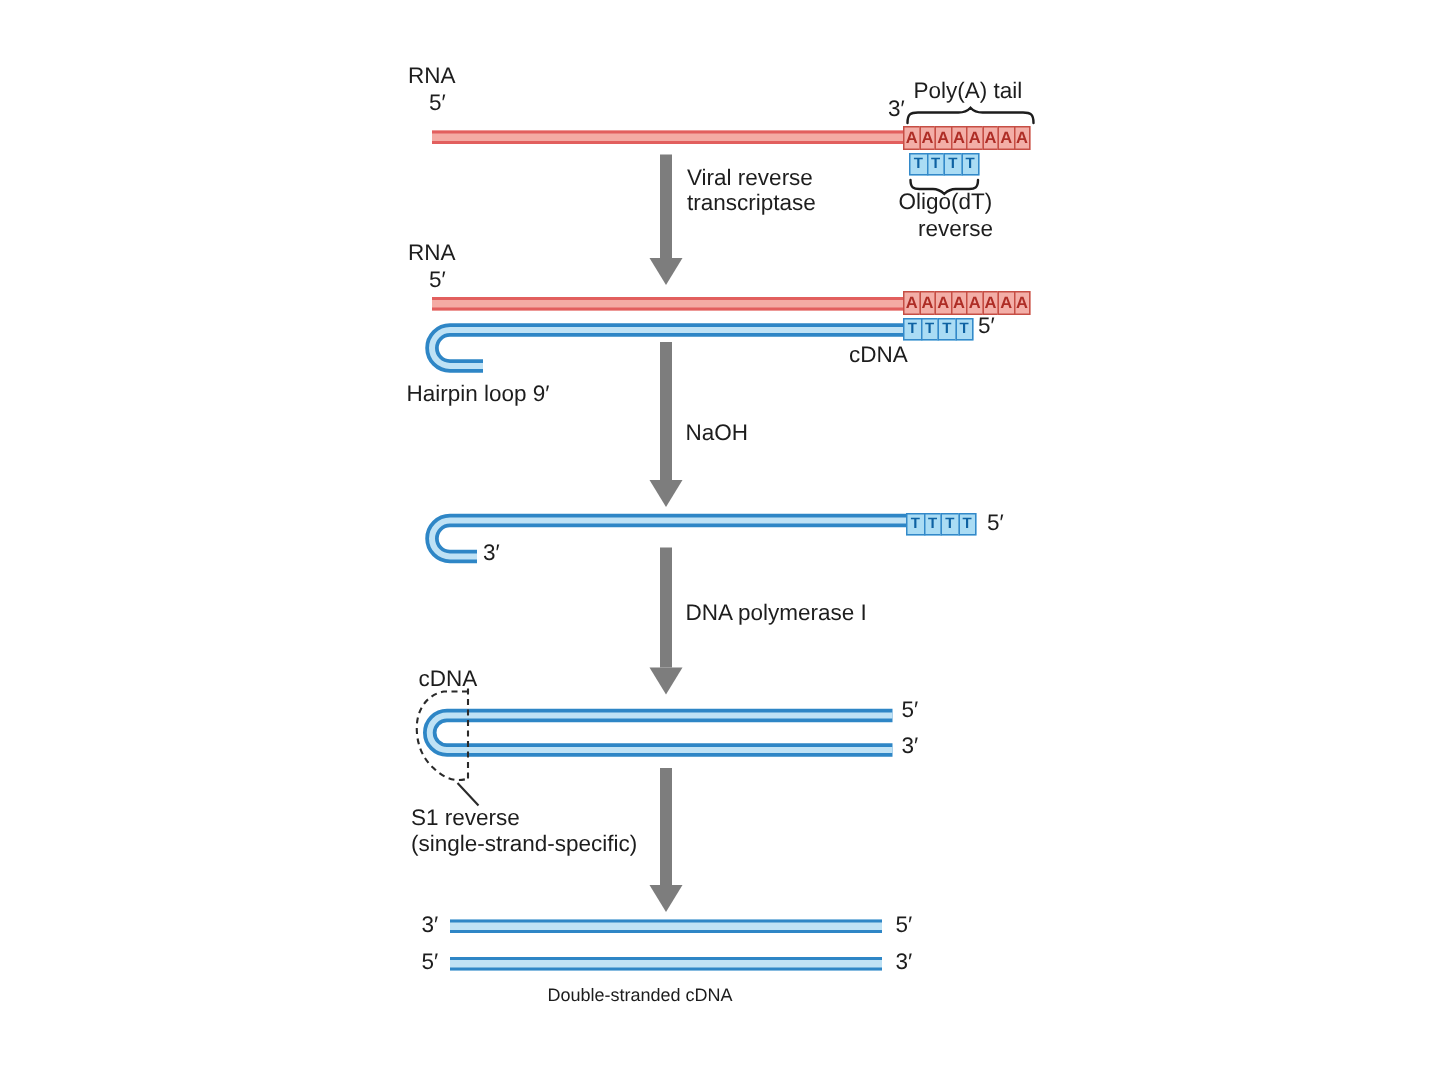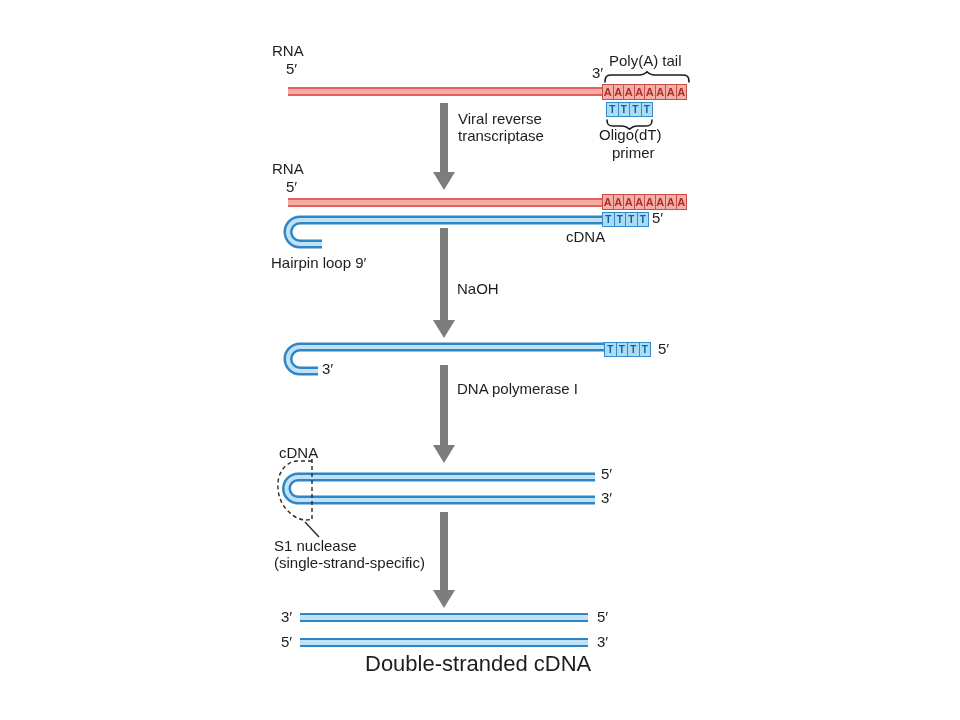--- a/index.html
+++ b/index.html
@@ -2,21 +2,21 @@
 <html style="--text: #1d1d1d; --arrow: #7d7d7d; --rna_border: #e25f5e; --rna_fill: #f4aba4; --dna_border: #2e86c6; --dna_fill: #bfe2f5; --a_fill: #f3aea7; --a_border: #c64e45; --a_text: #ae2d26; --t_fill: #aadcf4; --t_border: #3389c9; --t_text: #0e62a2;"><head>
 <meta charset="utf-8">
 <style>
   * { margin:0; padding:0; box-sizing:border-box; }
   html,body { width:960px; height:720px; }
   body {
     position:relative; background:#ffffff; overflow:hidden;
     font-family:"Liberation Sans", sans-serif; color:var(--text,#1d1d1d);
   }
   .label { position:absolute; font-size:15px; line-height:17px; white-space:nowrap; color:var(--text); }
-  .label.big { font-size:22px; }
+  .label.big { font-size:12px; }
   .strand { position:absolute; height:9px; }
   .strand.rna { border-top:2.5px solid var(--rna_border); border-bottom:2.5px solid var(--rna_border); background:var(--rna_fill); }
   .strand.dna { border-top:2.5px solid var(--dna_border); border-bottom:2.5px solid var(--dna_border); background:var(--dna_fill); }
   .base-row { position:absolute; display:flex; }
   .a-cell {
     width:11.5px; height:16px; margin-left:-1px;
     background:var(--a_fill); border:1px solid var(--a_border); color:var(--a_text);
     font-size:11px; font-weight:bold; display:flex; align-items:center; justify-content:center;
   }
   .a-cell:first-child { margin-left:0; }
@@ -61,21 +61,21 @@
 <div class="base-row" style="left:606px;top:102px">
     <span class="t-cell">T</span>
     <span class="t-cell">T</span>
     <span class="t-cell">T</span>
     <span class="t-cell">T</span>
   </div>
 <svg class="overlay" style="left:606px;top:120px" width="47" height="10">
   <path class="brace" d="M 1 0 C 1 5 3 6 7 6 L 16 6 C 19 6 21 7 23.5 9.2 C 26 7 28 6 31 6 L 40 6 C 44 6 46 5 46 0"></path>
 </svg>
 <div class="label" style="left:599px;top:126px">Oligo(dT)</div>
-<div class="label" style="left:612px;top:144px">primer</div>
+<div class="label" style="left:612px;top:144px">reverse</div>
 
 <div class="arrow" style="left:433px;top:103px;height:87px">
   <div class="shaft"></div>
   <div class="head"></div>
 </div>
 <div class="label" style="left:458px;top:110px">
   <div>Viral reverse</div>
   <div>transcriptase</div>
 </div>
 
@@ -122,35 +122,35 @@
     <span class="t-cell">T</span>
     <span class="t-cell">T</span>
     <span class="t-cell">T</span>
   </div>
 <div class="label" style="left:658px;top:340px">5′</div>
 
 <div class="arrow" style="left:433px;top:365px;height:98px">
   <div class="shaft"></div>
   <div class="head"></div>
 </div>
-<div class="label" style="left:457px;top:380px">DNA polymerase I</div>
+<div class="label" style="left:457px;top:400px">DNA polymerase I</div>
 
 <div class="label" style="left:279px;top:444px">cDNA</div>
 <svg class="overlay" style="left:280px;top:466px" width="320" height="46">
   <path class="tube-border" d="M 315 11 L 18 11 A 11.5 11.5 0 0 0 18 34 L 315 34"></path>
   <path class="tube-fill" d="M 315 11 L 18 11 A 11.5 11.5 0 0 0 18 34 L 315 34"></path>
 </svg>
 <div class="label" style="left:601px;top:465px">5′</div>
 <div class="label" style="left:601px;top:489px">3′</div>
 <svg class="overlay" style="left:272px;top:456px" width="60" height="86">
   <path class="dashed" d="M 40 5 L 24 5 C 13 7 7 16 6 26 C 5 38 9 49 17 56 C 23 62 31 66 40 63 M 40 3 L 40 65"></path>
   <path class="pointer" d="M 33 66 L 47 81"></path>
 </svg>
 <div class="label" style="left:274px;top:537px">
-  <div>S1 nuclease</div>
+  <div>S1 reverse</div>
   <div>(single-strand-specific)</div>
 </div>
 
 <div class="arrow" style="left:433px;top:512px;height:96px">
   <div class="shaft"></div>
   <div class="head"></div>
 </div>
 
 <div class="label" style="left:281px;top:608px">3′</div>
 <div class="strand dna" style="left:300px;top:613px;width:288px"></div>

